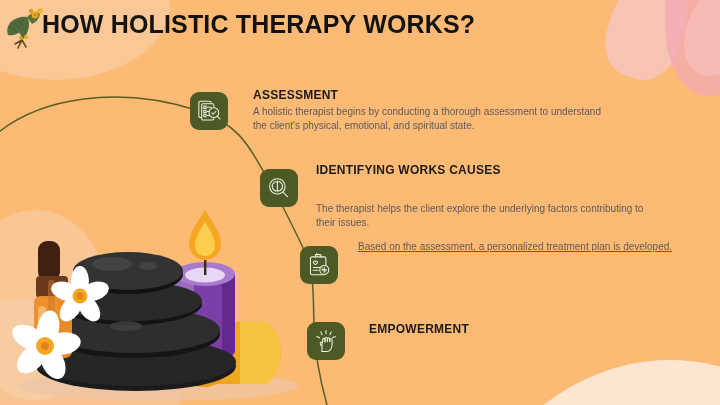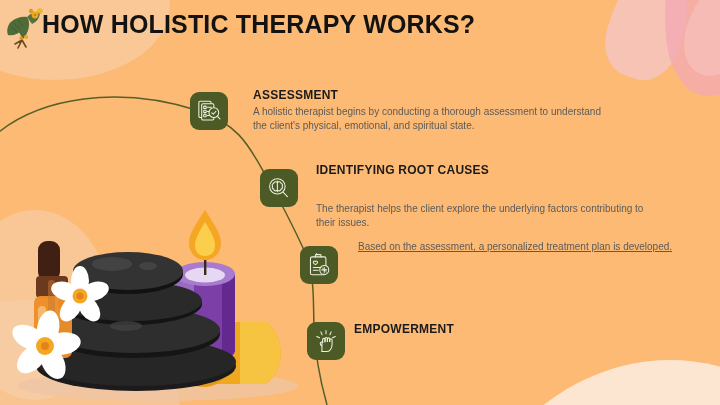--- a/index.html
+++ b/index.html
@@ -228,21 +228,21 @@
   <div class="step-icon" style="left:260px; top:169px;">
     <svg viewBox="0 0 32 32" width="26" height="26" fill="none" stroke="#EDEFE2" stroke-width="1.3" stroke-linecap="round" stroke-linejoin="round">
       <circle cx="14" cy="14" r="9.5"></circle>
       <path d="M14 7.5v13"></path>
       <path d="M14 9.2c-1.6-1.7-4.2-1-4.6 1.2-1.7.3-2.4 2.3-1.2 3.5-1 1.3-.3 3.2 1.3 3.5.2 1.9 2.4 2.8 3.9 1.6"></path>
       <path d="M14 9.2c1.6-1.7 4.2-1 4.6 1.2 1.7.3 2.4 2.3 1.2 3.5 1 1.3.3 3.2-1.3 3.5-.2 1.9-2.4 2.8-3.9 1.6"></path>
       <path d="M21 21.2l5.4 5.4"></path>
     </svg>
   </div>
   <div class="step-text" style="left:316px; top:163px;">
-    <div class="step-title">IDENTIFYING ROOT CAUSES</div>
+    <div class="step-title">IDENTIFYING WORKS CAUSES</div>
     <div class="step-desc" style="max-width:330px;margin-top:25px;">The therapist helps the client explore the underlying factors contributing to their issues.</div>
   </div>
 
   <div class="step-icon" style="left:300px; top:246px;">
     <svg viewBox="0 0 32 32" width="26" height="26" fill="none" stroke="#EDEFE2" stroke-width="1.3" stroke-linecap="round" stroke-linejoin="round">
       <rect x="5.5" y="6" width="19" height="22" rx="2"></rect>
       <path d="M11.5 6V4.2a1 1 0 011-1h5a1 1 0 011 1V6"></path>
       <path d="M13 3.2V1.8"></path>
       <path d="M9 12.5c0-1.2 1.6-1.9 2.6-.8.9-1.1 2.6-.4 2.6.8 0 1.4-2.6 3-2.6 3s-2.6-1.6-2.6-3z"></path>
       <path d="M9 19h9M9 22.5h6"></path>
@@ -259,17 +259,17 @@
     <svg viewBox="0 0 32 32" width="26" height="26" fill="none" stroke="#EDEFE2" stroke-width="1.3" stroke-linecap="round" stroke-linejoin="round">
       <path d="M16 3v4M9.6 4.8l1.6 3.4M22.4 4.8l-1.6 3.4M4.6 10.5l3.4 1.5M27.4 10.5l-3.4 1.5"></path>
       <path d="M11 29v-8.5c0-1.2.3-2.3.9-3.2"></path>
       <path d="M11.9 17.3v-3.1a1.45 1.45 0 012.9 0v2.6"></path>
       <path d="M14.8 16.8v-3.6a1.45 1.45 0 012.9 0v3.3"></path>
       <path d="M17.7 16.5v-2.9a1.45 1.45 0 012.9 0v3"></path>
       <path d="M20.6 16.6v-1.9a1.45 1.45 0 012.9 0v5.2c0 4.4-2.3 9.1-6.3 9.1H11"></path>
       <path d="M11.9 17.3c-1.5-.4-3 .5-3 2.1 0 1.2.8 2 1.9 2.3"></path>
     </svg>
   </div>
-  <div class="step-text" style="left:354px; top:322px;">
+  <div class="step-text" style="left:369px; top:322px;">
     <div class="step-title">EMPOWERMENT</div>
   </div>
 
 </div>
 
 </body></html>

